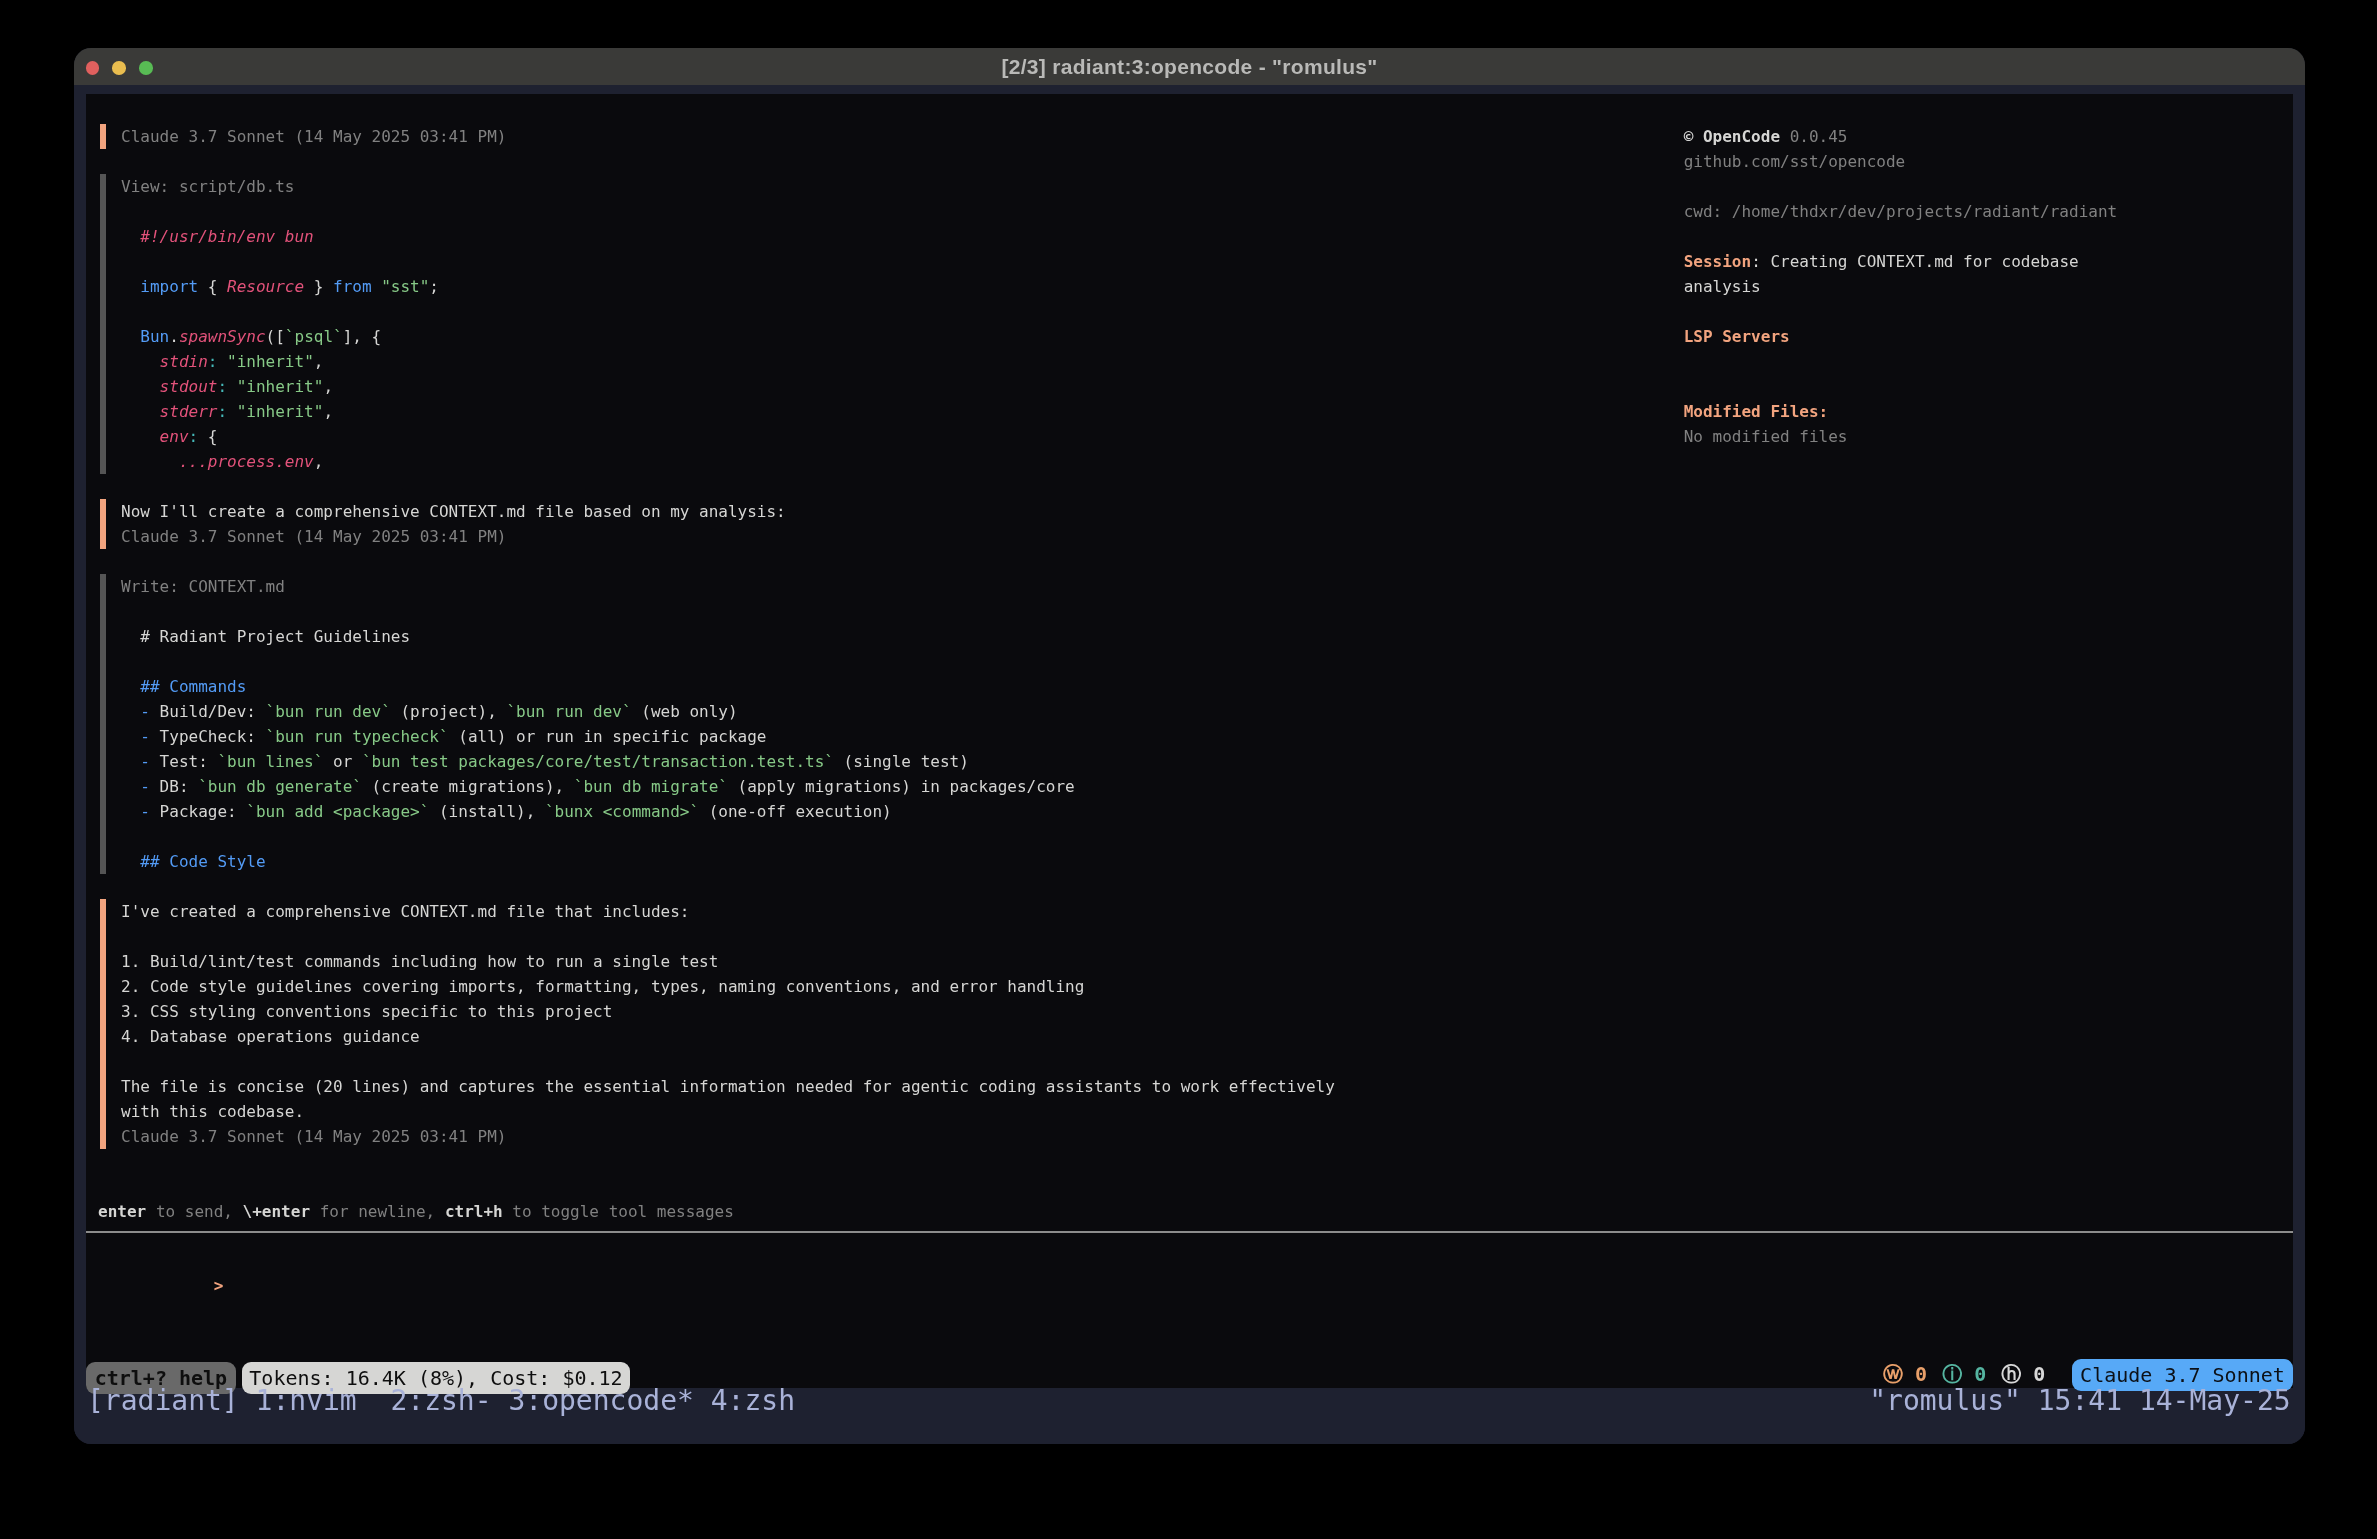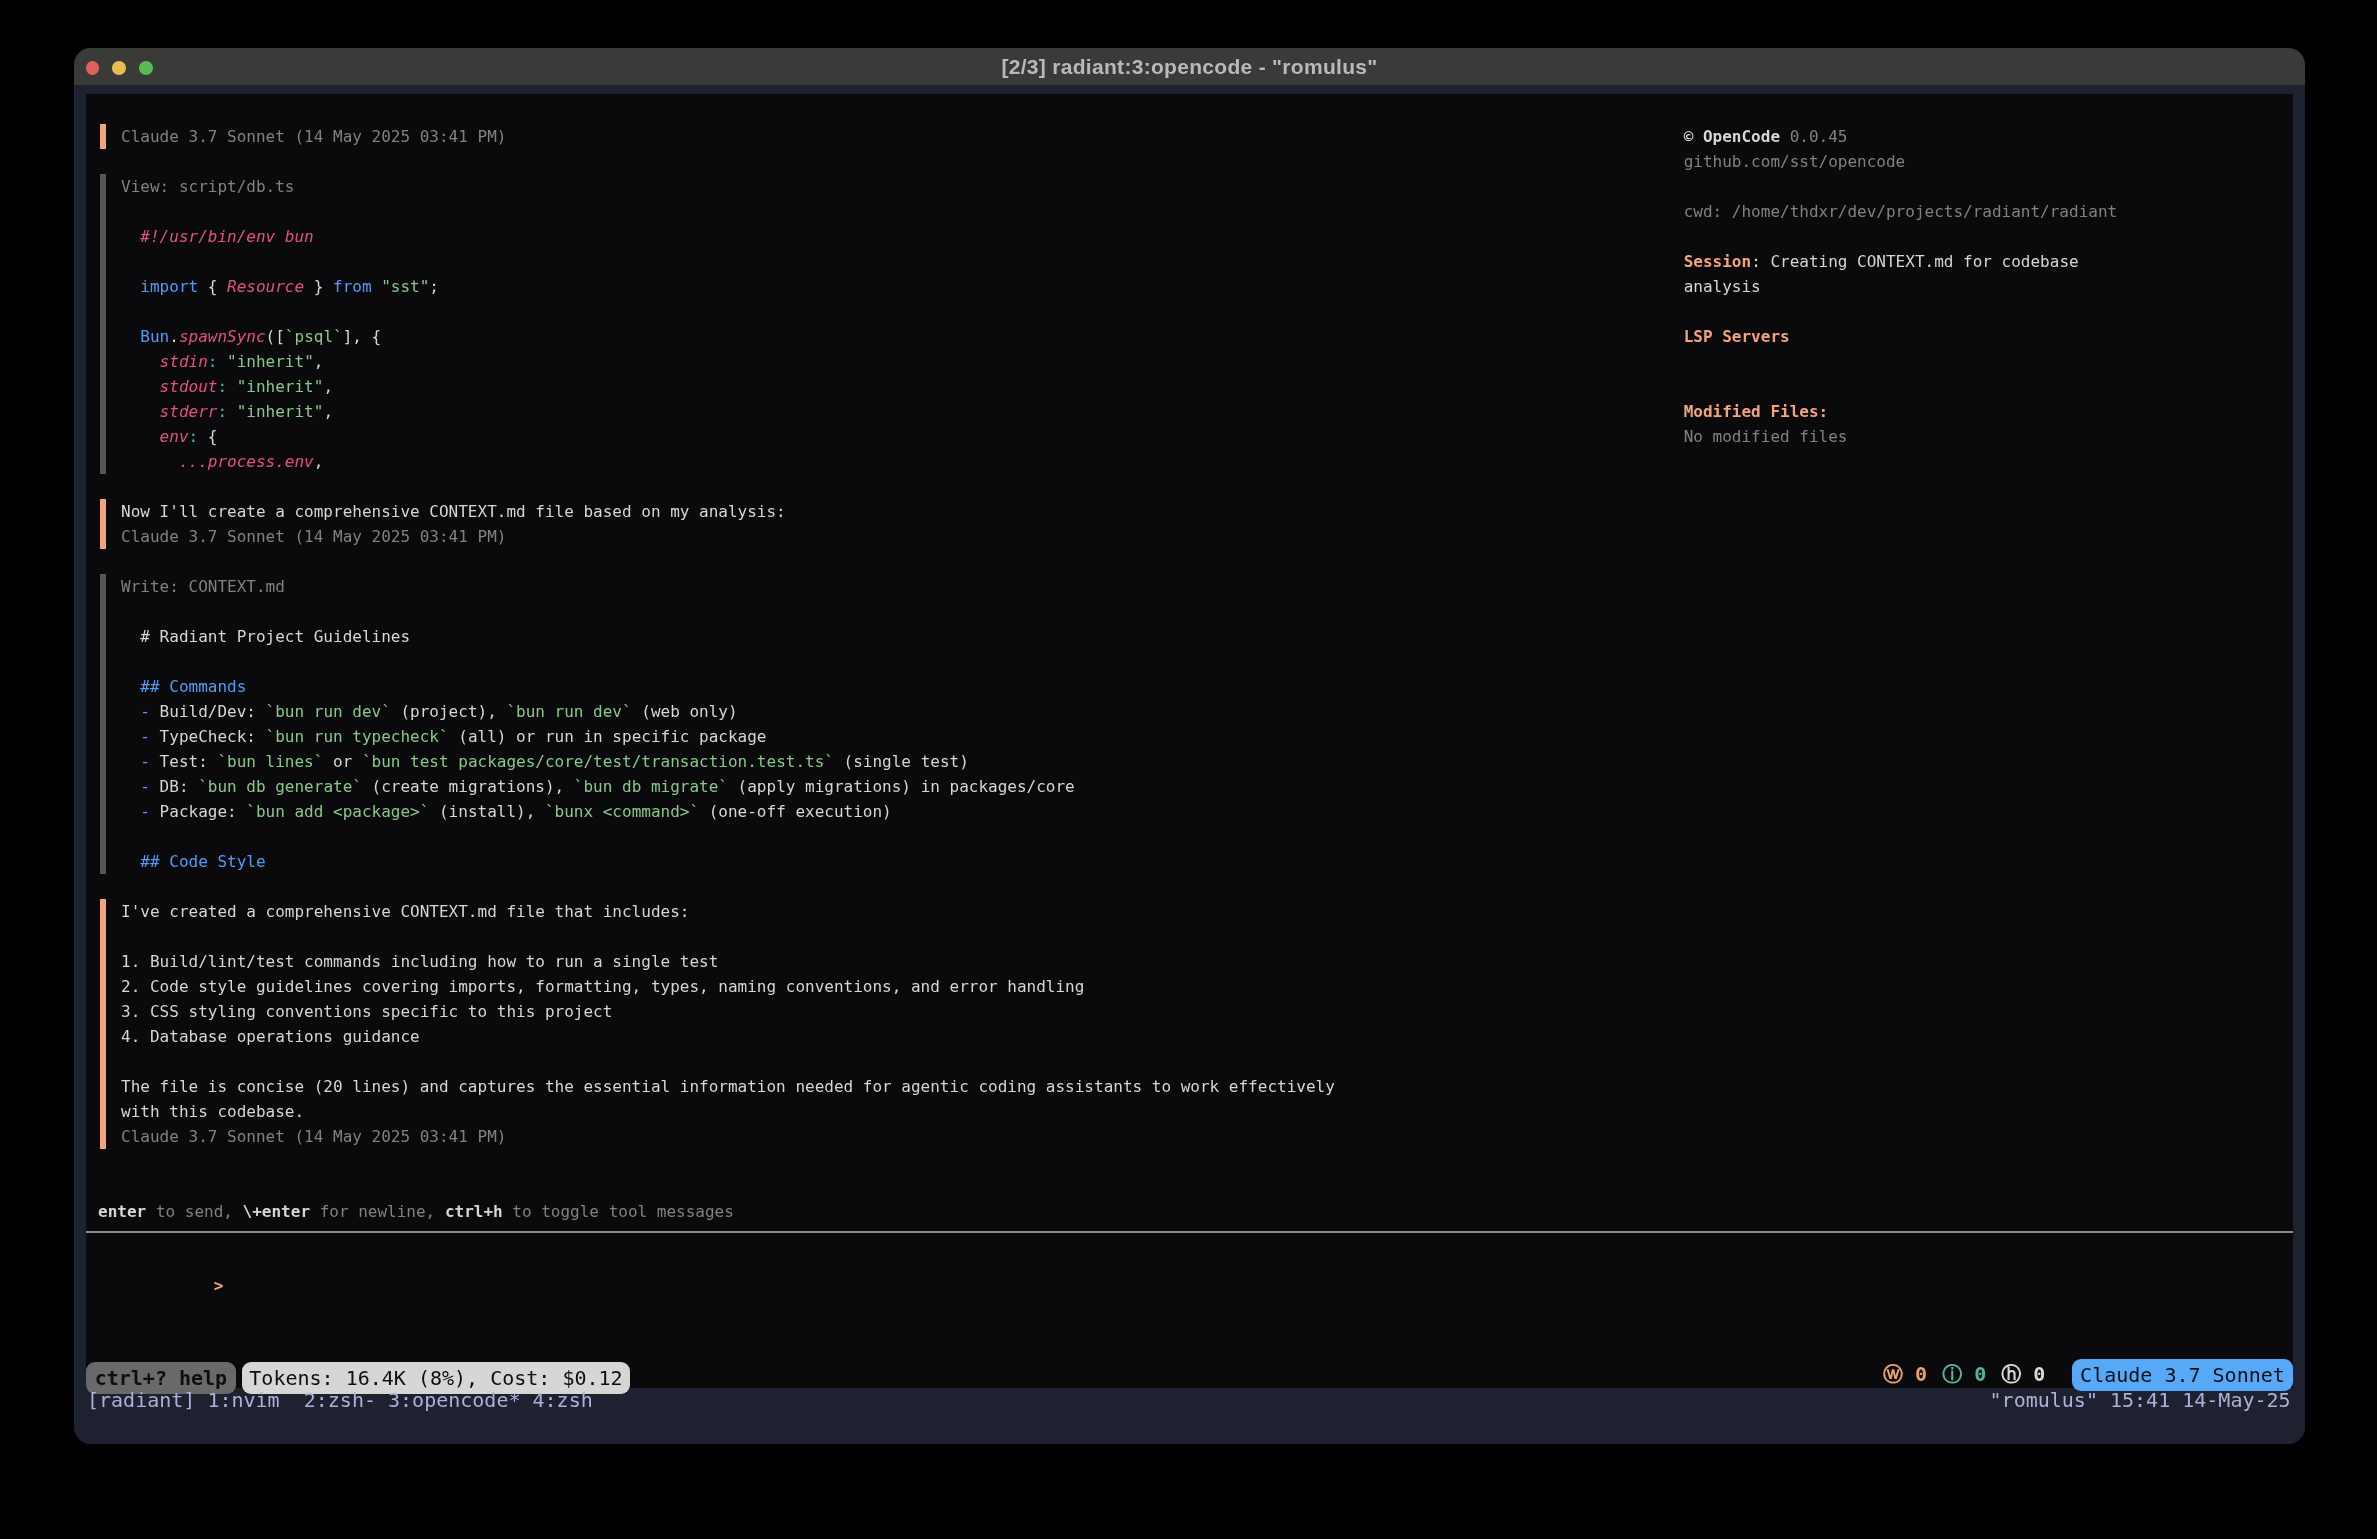--- a/index.html
+++ b/index.html
@@ -47,21 +47,21 @@
   .chip{display:inline-flex;align-items:center;height:32px;font-size:20px;white-space:pre;border-radius:9px;}
   .chip-help{background:var(--chip_help_bg);color:var(--chip_help_fg);
              font-weight:700;padding:0 9px;}
   .chip-tokens{background:var(--chip_tokens_bg);color:var(--chip_tokens_fg);
                padding:0 7.2px;margin-left:6px;}
   .chip-model{background:var(--model_bg);color:var(--model_fg);padding:0 7.8px;}
   .inds{display:inline-flex;gap:15px;margin-right:27px;font-size:20px;
         font-weight:700;align-items:center;white-space:pre;}
   
   .tmuxbar{height:25.4px;display:flex;justify-content:space-between;align-items:center;
-           padding:0 14.4px 0 13px;font-size:20px;color:var(--tmux_text);white-space:pre;}
+           padding:0 14.4px 0 13px;font-size:28px;color:var(--tmux_text);white-space:pre;}
 </style>
 </head>
 <body>
 
 <div class="page">
   <div class="window">
 
     <div class="titlebar">
       <div class="lights">
         <span class="light red"></span>

